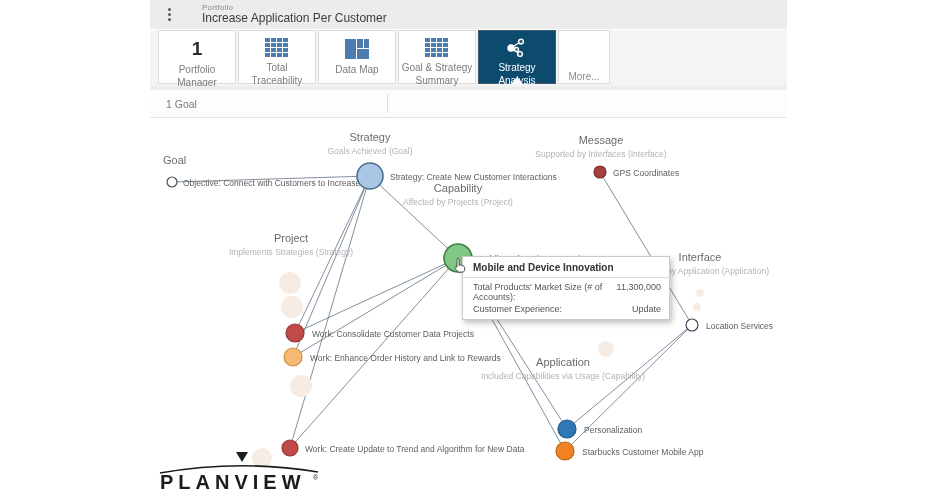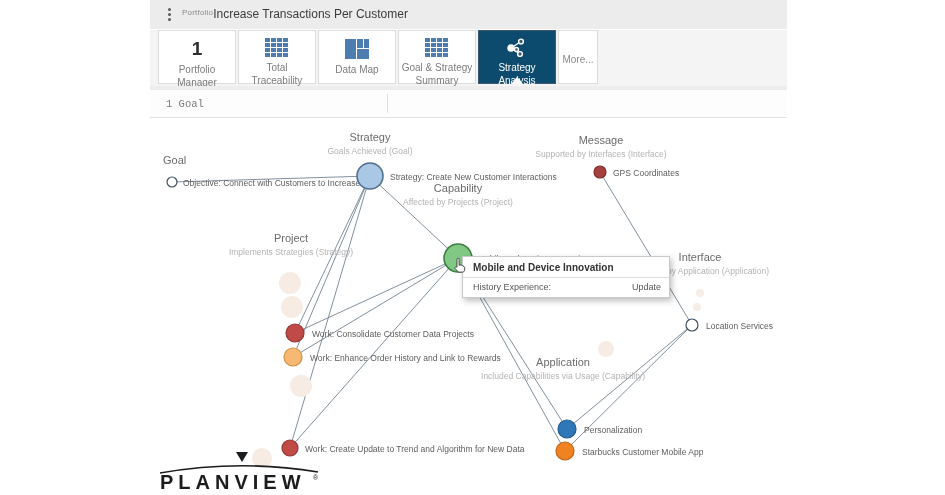--- a/index.html
+++ b/index.html
@@ -8,21 +8,21 @@
     background:#ffffff;font-family:"Liberation Sans",sans-serif;
     -webkit-font-smoothing:antialiased;
   }
   
   .app-header{
     position:absolute;left:150px;top:0;width:637px;height:29px;
     background:#ececec;display:flex;align-items:center;
   }
   .kebab{width:26px;height:29px;display:flex;flex-direction:column;align-items:center;justify-content:center;gap:2px;cursor:pointer;margin-left:6px;}
   .kebab i{width:3px;height:3px;border-radius:50%;background:#5a5a5a;display:block;}
-  .header-text{display:flex;flex-direction:row;justify-content:center;line-height:1.15;margin-left:0;}
+  .header-text{display:flex;flex-direction:column;justify-content:center;line-height:1.15;margin-left:20px;}
   .eyebrow{font-size:8px;color:#8a8a8a;letter-spacing:.2px;}
   .page-title{font-size:12px;color:#3c3c3c;}
   
   .tabs-row{
     position:absolute;left:150px;top:30px;width:637px;height:56px;
     background:#f4f4f4;display:flex;gap:2px;padding-left:8px;box-sizing:border-box;
   }
   .tab{
     position:relative;width:78px;height:54px;background:#fff;border:1px solid #dcdcdc;
     box-sizing:border-box;display:flex;flex-direction:column;align-items:center;
@@ -33,30 +33,30 @@
     margin-top:3px;font-size:10px;color:#7c7c7c;text-align:center;line-height:1.3;
     padding:0 2px;
   }
   .tab.selected{background:#0c4a6e;border-color:#3d5a73;}
   .tab.selected .tab-label{color:#ffffff;}
   .tab.selected::after{
     content:"";position:absolute;bottom:-1px;left:50%;margin-left:-6px;
     width:0;height:0;border-left:6px solid transparent;border-right:6px solid transparent;
     border-bottom:7px solid #fbfbfb;
   }
-  .tab.more-tab{width:40px;justify-content:flex-start;padding-top:4px;}
+  .tab.more-tab{width:52px;justify-content:flex-end;padding-top:4px;}
   .tab.more-tab .tab-label{margin-top:18px;color:#8a8a8a;}
   .num-one{font-size:19px;font-weight:600;color:#2f2f2f;}
   .gap-strip{position:absolute;left:150px;top:86px;width:637px;height:4px;background:#ededed;}
   
   .goal-bar{
     position:absolute;left:150px;top:90px;width:637px;height:27px;background:#fdfdfd;
     border-bottom:1px solid #e2e2e2;display:flex;align-items:center;
   }
-  .goal-bar .goal-count{font-size:10.5px;color:#7a7a7a;margin-left:16px;font-family:Liberation Mono, monospace;}
+  .goal-bar .goal-count{font-size:10.5px;color:#7a7a7a;margin-left:16px;}
   .goal-bar .vdiv{position:absolute;left:237px;top:4px;width:1px;height:19px;background:#dedede;}
   
   #graph-svg{position:absolute;left:0;top:117px;}
   .cat-title{font-size:11px;fill:#6b6b6b;}
   .cat-sub{font-size:8.5px;fill:#b3b3b3;}
   .node-label{font-size:8.5px;fill:#5d5d5d;}
   .edge{stroke:#6a7b8c;stroke-width:1;fill:none;opacity:.85;}
   
   .tooltip{
     position:absolute;left:462px;top:256px;width:206px;background:#ffffff;
@@ -74,21 +74,21 @@
 <body>
 
 <div class="app-header">
   <div class="kebab">
     <i></i>
       <i></i>
       <i></i>
   </div>
   <div class="header-text">
     <span class="eyebrow">Portfolio</span>
-    <span class="page-title">Increase Transactions Per Customer</span>
+    <span class="page-title">Increase Application Per Customer</span>
   </div>
 </div>
 
 <div class="tabs-row" id="tabs-row">
     <div class="tab">
       <div class="icon-box">
         <span class="num-one">1</span>
       </div>
       <span class="tab-label">Portfolio Manager</span>
     </div>
@@ -227,21 +227,25 @@
     <text x="700" y="261" class="cat-title" text-anchor="middle">Interface</text>
     <text x="700" y="274" class="cat-sub" text-anchor="middle">Provided by Application (Application)</text>
     <text x="563" y="366" class="cat-title" text-anchor="middle">Application</text>
     <text x="563" y="379" class="cat-sub" text-anchor="middle">Included Capabilities via Usage (Capability)</text>
   </svg>
 
 <div class="tooltip">
   <div class="tt-title">Mobile and Device Innovation</div>
   <div class="tt-body">
     <div class="tt-row">
-      <span>History Experience:</span>
+      <span>Total Products' Market Size (# of Accounts):</span>
+      <span class="tt-val">11,300,000</span>
+    </div>
+    <div class="tt-row">
+      <span>Customer Experience:</span>
       <span class="tt-val">Update</span>
     </div>
   </div>
 </div>
 
 <svg class="cursor-hand" width="16" height="18" viewBox="0 0 16 18">
   <path d="M6 1.2c.6 0 1.1.5 1.1 1.1v6l1.2-.3c.3-.1.7 0 1 .1l2.7 1.3c.6.3.9 1 .8 1.6l-.4 2.7c-.1.8-.8 1.4-1.7 1.4H7.3c-.5 0-1-.2-1.4-.6l-2.8-2.9c-.4-.4-.4-1.1 0-1.5.3-.3.9-.4 1.3-.2l.6.3V2.3c0-.6.4-1.1 1-1.1z" fill="#ffffff" stroke="#3a3a3a" stroke-width="0.9"></path>
 </svg>
 
 <svg class="logo" width="168" height="46" viewBox="0 0 168 46">

